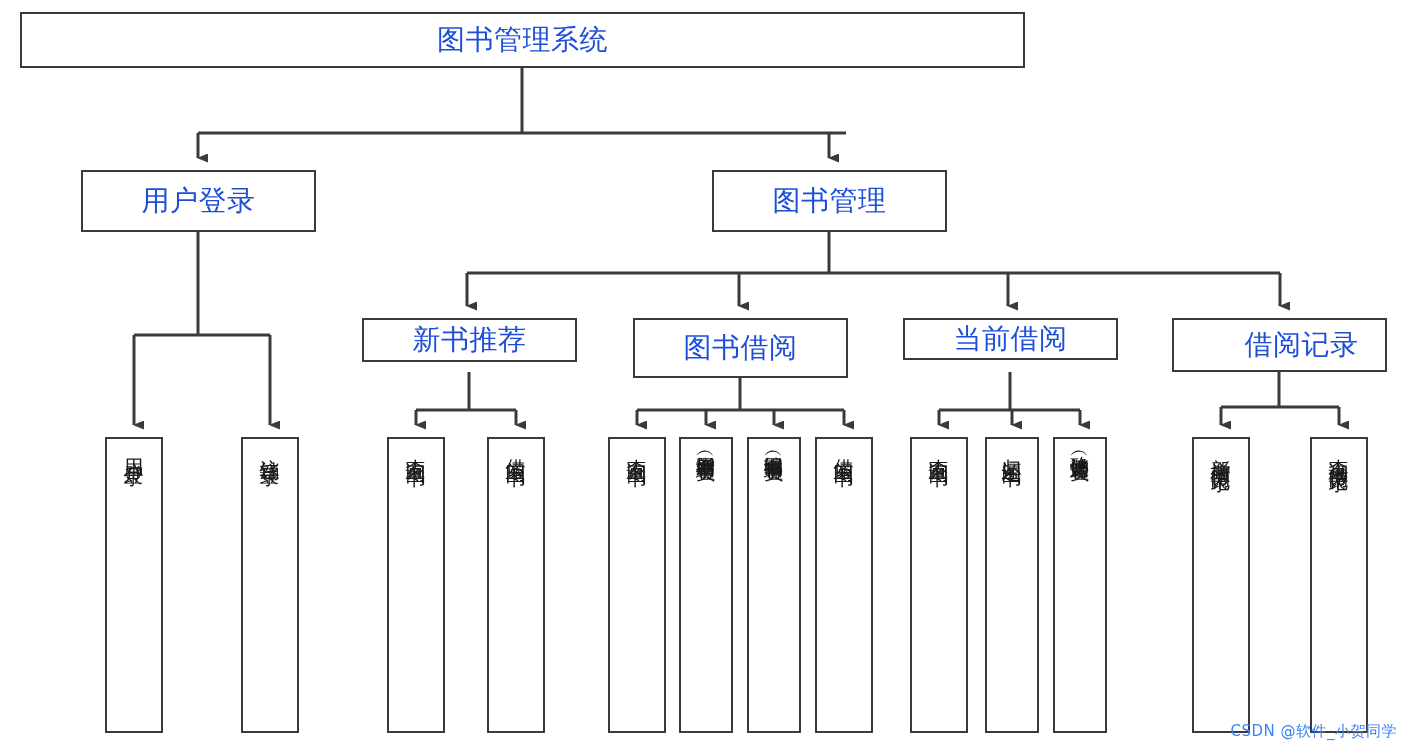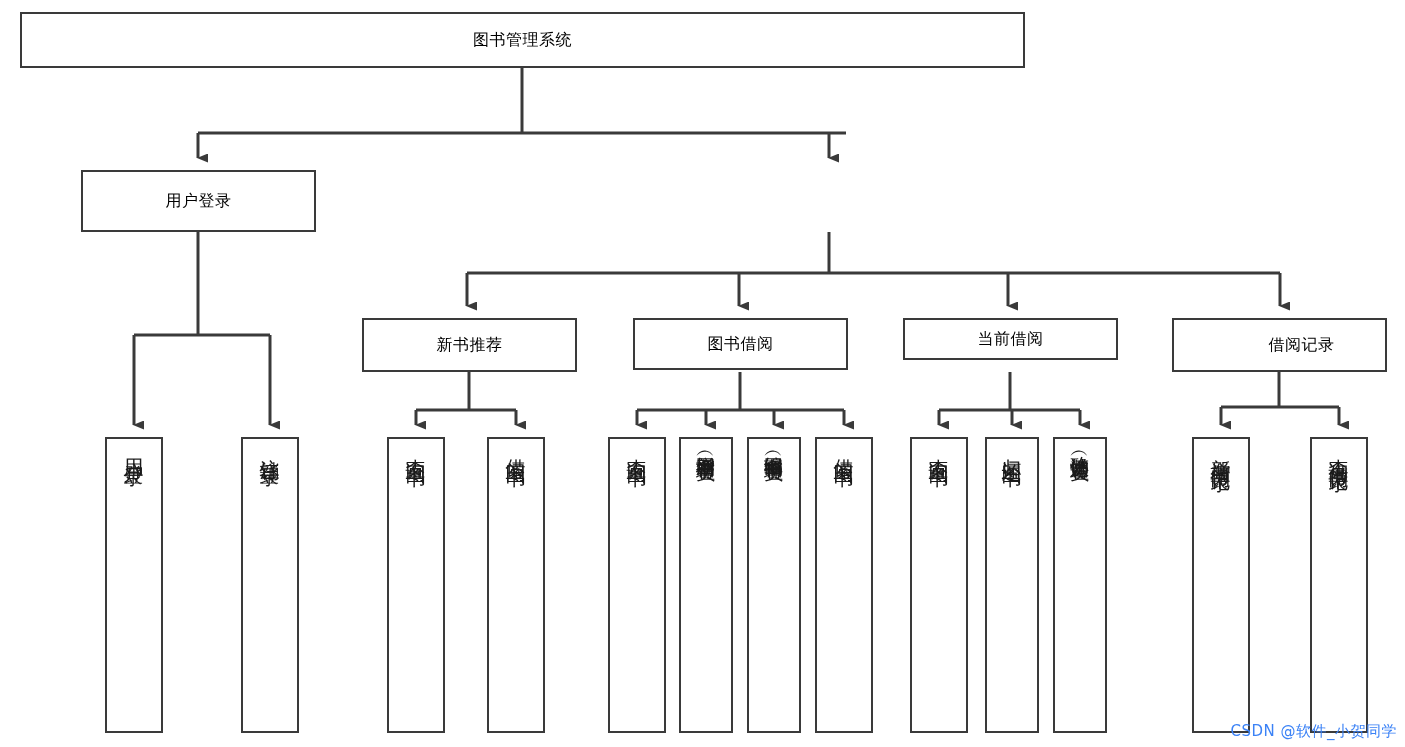--- a/index.html
+++ b/index.html
@@ -29,22 +29,22 @@
   .node-box {
     position: absolute;
     box-sizing: border-box;
     background: #ffffff;
     border: 2.5px solid #3a3a3a;
     display: flex;
     align-items: center;
     justify-content: center;
   }
   .node-label-h {
-    font-size: 16px;
-    color: #000000;
+    font-size: 28px;
+    color: #1d4ed8;
     line-height: 1.15;
     white-space: nowrap;
     letter-spacing: 0.5px;
   }
   .node-label-v {
     font-size: 20px;
     color: #1a1a1a;
     writing-mode: vertical-rl;
     text-orientation: upright;
     letter-spacing: 3px;
@@ -141,26 +141,29 @@
   </svg>
 
   <div class="node-box" style="left:20px; top:12px; width:1005px; height:56px;">
     <span class="node-label-h">图书管理系统</span>
   </div>
 
   <div class="node-box" style="left:81px; top:170px; width:235px; height:62px;">
     <span class="node-label-h">用户登录</span>
   </div>
 
-
-  <div class="node-box" style="left:362px; top:318px; width:215px; height:54px;">
+  <div class="node-box" style="left:712px; top:170px; width:235px; height:62px;">
+    <span class="node-label-h">图书管理</span>
+  </div>
+
+  <div class="node-box" style="left:362px; top:318px; width:215px; height:44px;">
     <span class="node-label-h">新书推荐</span>
   </div>
 
-  <div class="node-box" style="left:633px; top:318px; width:215px; height:52px;">
+  <div class="node-box" style="left:633px; top:318px; width:215px; height:60px;">
     <span class="node-label-h">图书借阅</span>
   </div>
 
   <div class="node-box" style="left:903px; top:318px; width:215px; height:42px;">
     <span class="node-label-h">当前借阅</span>
   </div>
 
   <div class="node-box" style="left:1172px; top:318px; width:215px; height:54px;padding-left:44px;">
     <span class="node-label-h">借阅记录</span>
   </div>

